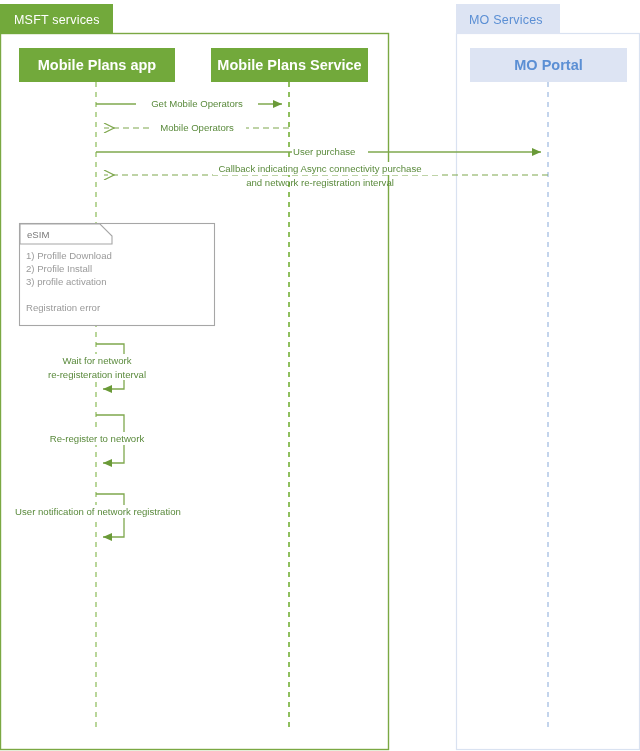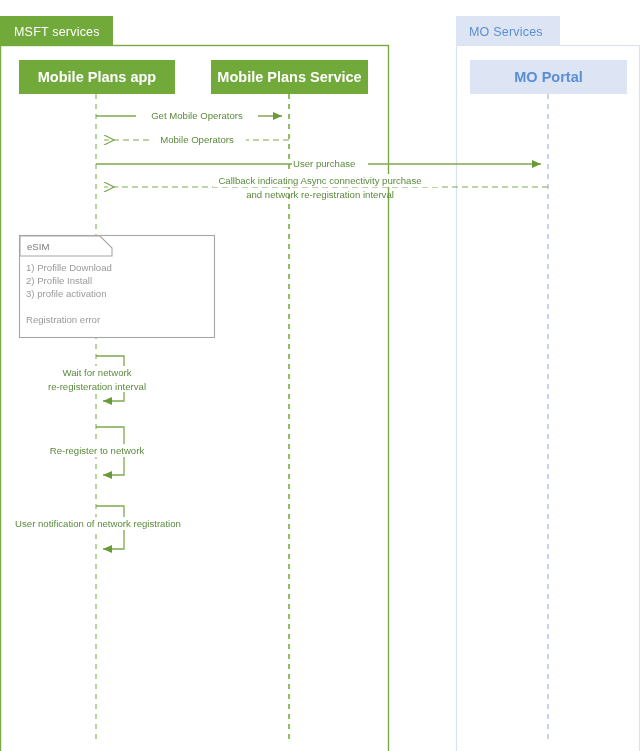--- a/index.html
+++ b/index.html
@@ -8,21 +8,21 @@
     background: #ffffff;
   }
   body {
     width: 640px; height: 751px;
     position: relative;
     overflow: hidden;
     font-family: "Liberation Sans", sans-serif;
   }
   #diagram {
     position: absolute;
-    left: 0; top: 16px;
+    left: 0; top: 4px;
     width: 640px; height: 597px;
   }
   .frame-label {
     font-size: 12.5px;
     letter-spacing: 0.2px;
   }
   .lifeline-title {
     font-size: 14.5px;
     font-weight: bold;
   }

